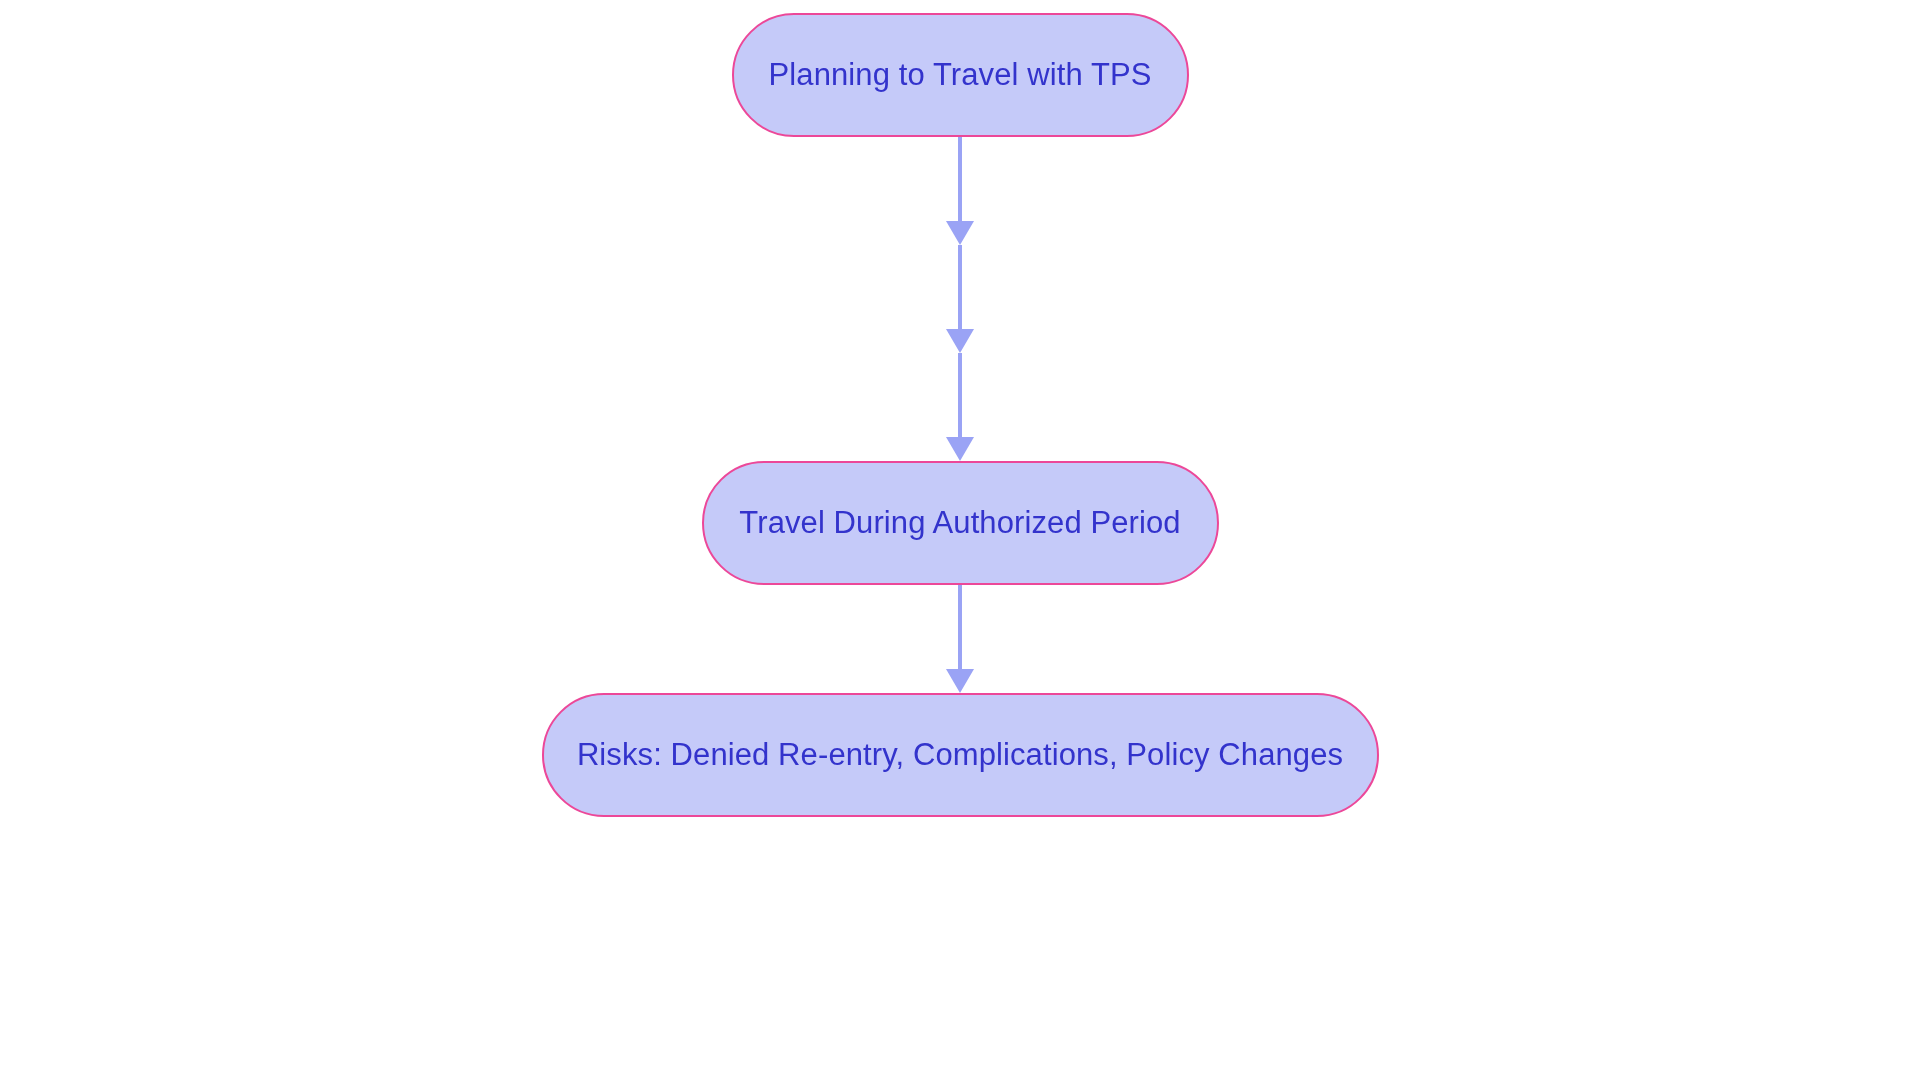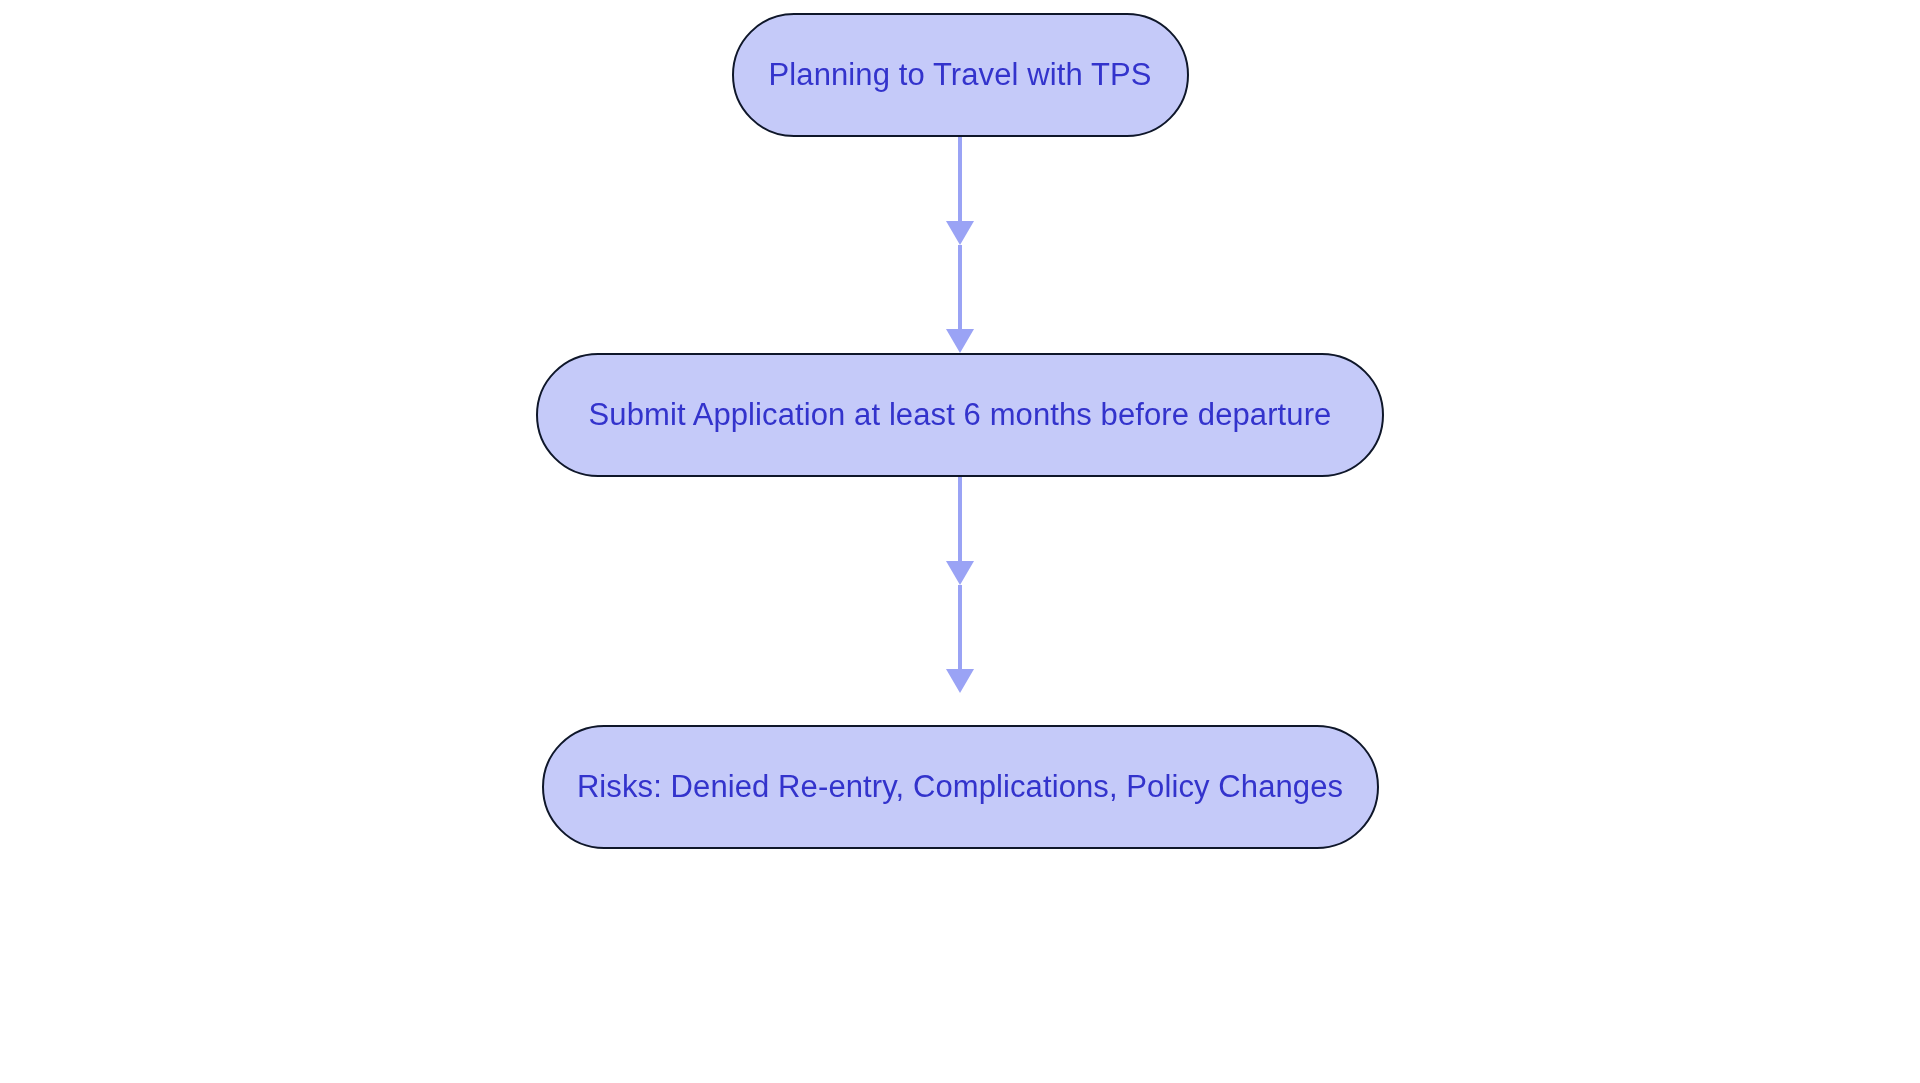--- a/index.html
+++ b/index.html
@@ -27,21 +27,21 @@
     display: flex;
     flex-direction: column;
     align-items: center;
     justify-content: flex-start;
   }
   .node {
     box-sizing: border-box;
     height: 124px;
     border-radius: 62px;
     background: #c5caf9;
-    border: 2px solid #0f172a;
+    border: 2px solid #ec4899;
     display: flex;
     align-items: center;
     justify-content: center;
     padding: 0 34px;
     flex: 0 0 auto;
   }
   .node-label {
     color: #3333cc;
     font-size: 31px;
     font-weight: 400;
@@ -74,21 +74,21 @@
     height: 0;
     border-left: 14px solid transparent;
     border-right: 14px solid transparent;
     border-top: 24px solid #9aa3f5;
   }
   
   .node.n0 { width: 457px; }
   .node.n1 { width: 601px; }
   .node.n2 { width: 848px; }
   .node.n3 { width: 517px; }
-  .node.n4 { width: 837px; margin-top: 32px; }
+  .node.n4 { width: 837px; }
   .spacer-top { flex: 0 0 auto; height: 13px; width: 1px; }
 </style>
 </head>
 <body>
 
 <div id="flowchart-canvas">
   <div class="flow-column">
 
     <div class="spacer-top"></div>
 
@@ -100,29 +100,29 @@
       <div class="connector-line"></div>
       <div class="connector-head"></div>
     </div>
 
 
     <div class="connector">
       <div class="connector-line"></div>
       <div class="connector-head"></div>
     </div>
 
-    <div class="node n2">
-      <span class="node-label">Submit Application at least 6 months before departure</span>
-    </div>
 
     <div class="connector">
       <div class="connector-line"></div>
       <div class="connector-head"></div>
     </div>
 
+    <div class="node n3">
+      <span class="node-label">Travel During Authorized Period</span>
+    </div>
 
     <div class="connector">
       <div class="connector-line"></div>
       <div class="connector-head"></div>
     </div>
 
     <div class="node n4">
       <span class="node-label">Risks: Denied Re-entry, Complications, Policy Changes</span>
     </div>
 

